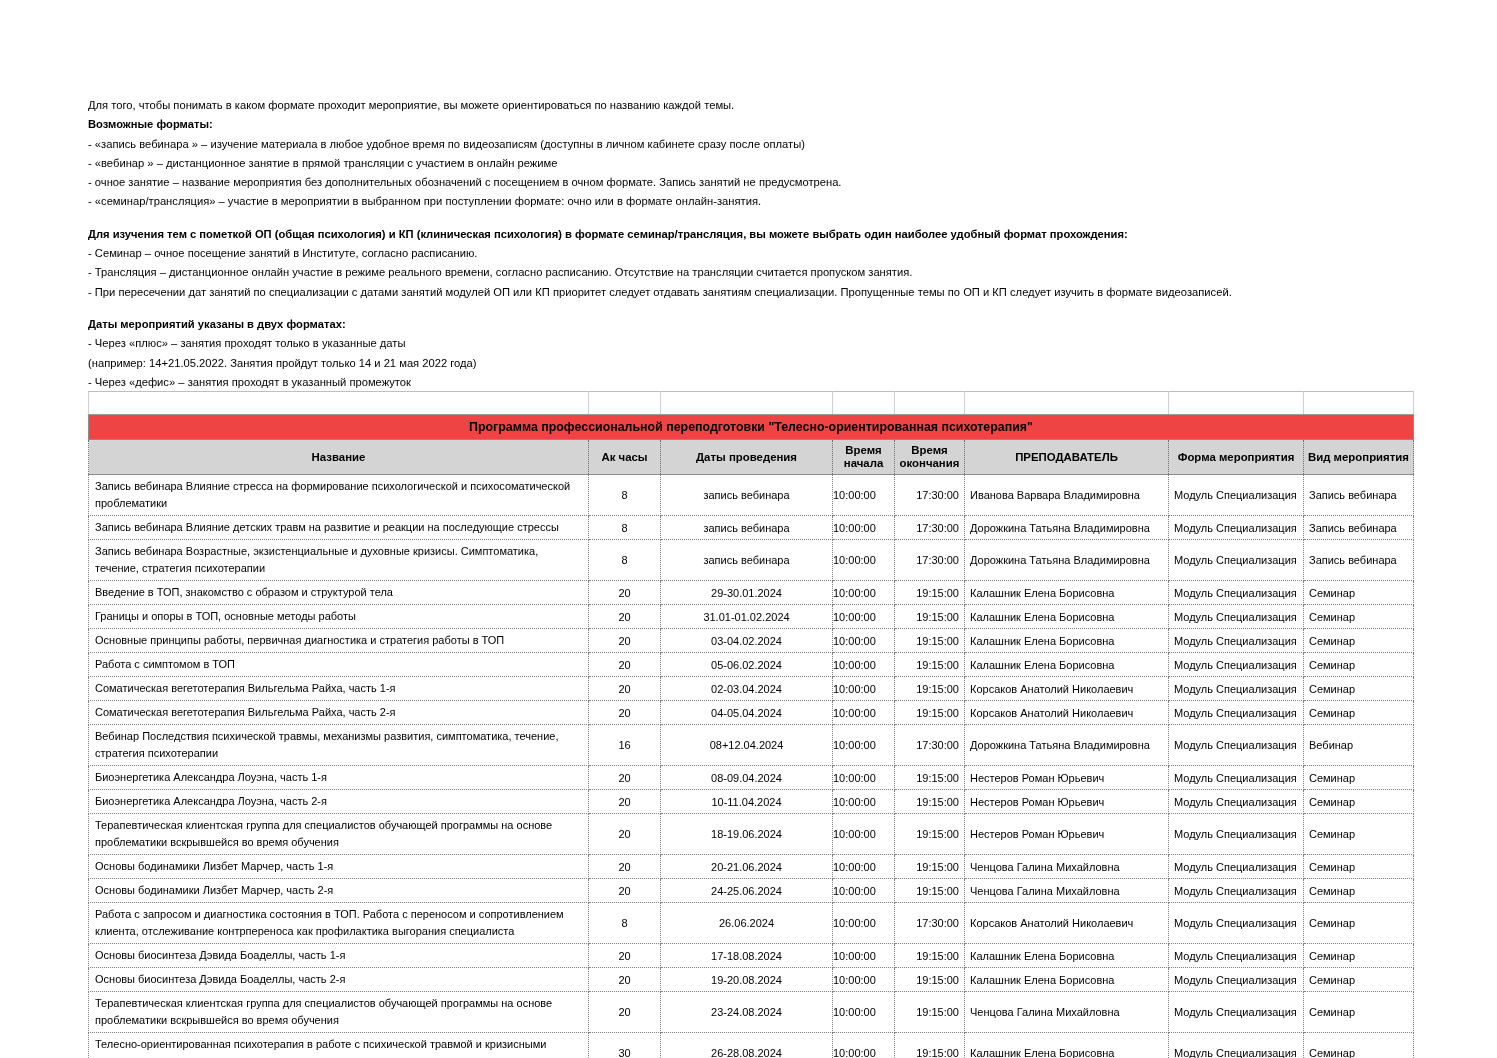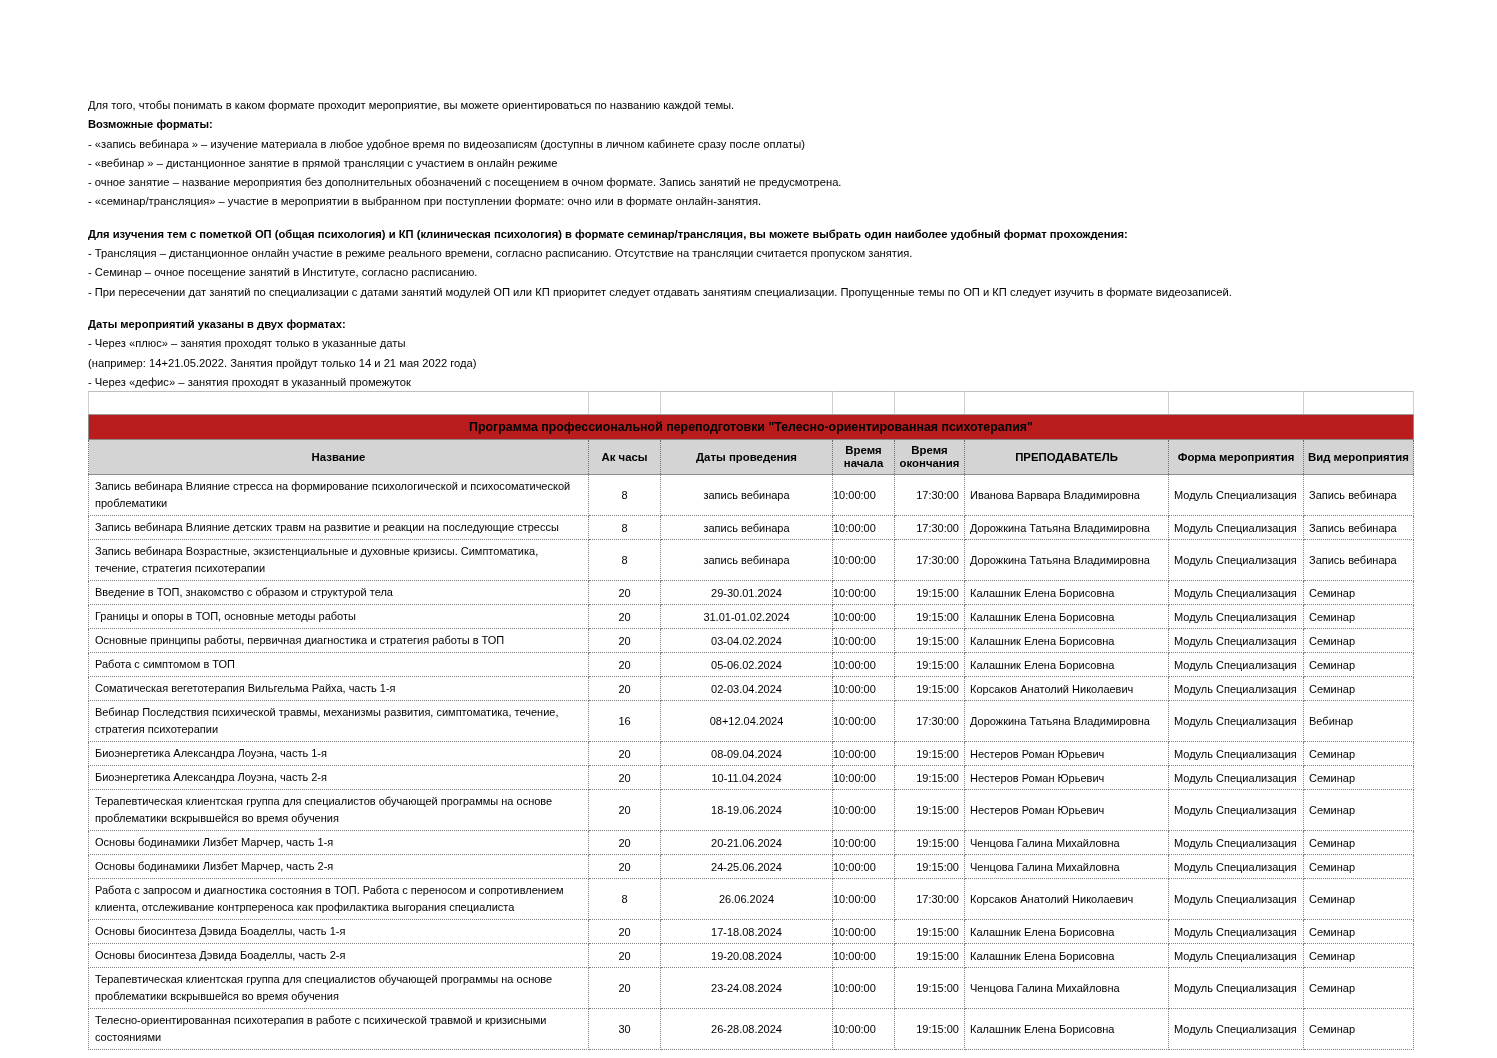--- a/index.html
+++ b/index.html
@@ -62,21 +62,21 @@
     border-right: 1px solid #cfcfcf;
     background: #ffffff;
   }
   .title-row td {
     height: 24px;
     text-align: center;
     font-weight: bold;
     font-size: 12.4px;
     border: 1px solid #8c8c8c;
     border-top: none;
-    background: #b91c1c;
+    background: #ef4444;
   }
   .head-row th {
     background: #d4d4d4;
     text-align: center;
     font-weight: bold;
     font-size: 11.4px;
     height: 34px;
     line-height: 13px;
     border: 1px dotted #6d6d6d;
     border-top: 1px solid #8c8c8c;
@@ -112,22 +112,22 @@
 <div class="page">
 
   <div class="intro">
     <p>Для того, чтобы понимать в каком формате проходит мероприятие, вы можете ориентироваться по названию каждой темы.</p>
     <p class="bold">Возможные форматы:</p>
     <p>- «запись вебинара » – изучение материала в любое удобное время по видеозаписям (доступны в личном кабинете сразу после оплаты)</p>
     <p>- «вебинар » – дистанционное занятие в прямой трансляции с участием в онлайн режиме</p>
     <p>- очное занятие – название мероприятия без дополнительных обозначений с посещением в очном формате. Запись занятий не предусмотрена.</p>
     <p>- «семинар/трансляция» – участие в мероприятии в выбранном при поступлении формате: очно или в формате онлайн-занятия.</p>
     <p class="bold gap">Для изучения тем с пометкой ОП (общая психология) и КП (клиническая психология) в формате семинар/трансляция, вы можете выбрать один наиболее удобный формат прохождения:</p>
+    <p>- Семинар – очное посещение занятий в Институте, согласно расписанию.</p>
     <p>- Трансляция – дистанционное онлайн участие в режиме реального времени, согласно расписанию. Отсутствие на трансляции считается пропуском занятия.</p>
-    <p>- Семинар – очное посещение занятий в Институте, согласно расписанию.</p>
     <p>- При пересечении дат занятий по  специализации  с датами занятий  модулей ОП или КП приоритет следует отдавать занятиям специализации. Пропущенные темы по ОП и КП следует изучить в формате видеозаписей.</p>
     <p class="bold gap">Даты мероприятий указаны в двух форматах:</p>
     <p> - Через «плюс» – занятия проходят только в указанные даты</p>
     <p>(например: 14+21.05.2022. Занятия пройдут только 14 и 21 мая 2022 года)</p>
     <p> - Через «дефис» – занятия проходят в указанный промежуток</p>
     <p>(например: 06-08.05.2022. Занятия пройдут 6, 7 и 8 мая 2022 года)</p>
   </div>
 
   <table class="sheet">
     <colgroup>
@@ -239,20 +239,30 @@
         <tr>
           <td class="name">Соматическая вегетотерапия Вильгельма Райха, часть 1-я</td>
           <td class="hours">20</td>
           <td class="dates">02-03.04.2024</td>
           <td class="tstart">10:00:00</td>
           <td class="tend">19:15:00</td>
           <td class="teach">Корсаков Анатолий Николаевич</td>
           <td class="form">Модуль Специализация</td>
           <td class="kind">Семинар</td>
         </tr>
+        <tr>
+          <td class="name">Соматическая вегетотерапия Вильгельма Райха, часть 2-я</td>
+          <td class="hours">20</td>
+          <td class="dates">04-05.04.2024</td>
+          <td class="tstart">10:00:00</td>
+          <td class="tend">19:15:00</td>
+          <td class="teach">Корсаков Анатолий Николаевич</td>
+          <td class="form">Модуль Специализация</td>
+          <td class="kind">Семинар</td>
+        </tr>
         <tr class="tall">
           <td class="name">Вебинар Последствия психической травмы, механизмы развития, симптоматика, течение, стратегия психотерапии</td>
           <td class="hours">16</td>
           <td class="dates">08+12.04.2024</td>
           <td class="tstart">10:00:00</td>
           <td class="tend">17:30:00</td>
           <td class="teach">Дорожкина Татьяна Владимировна</td>
           <td class="form">Модуль Специализация</td>
           <td class="kind">Вебинар</td>
         </tr>

